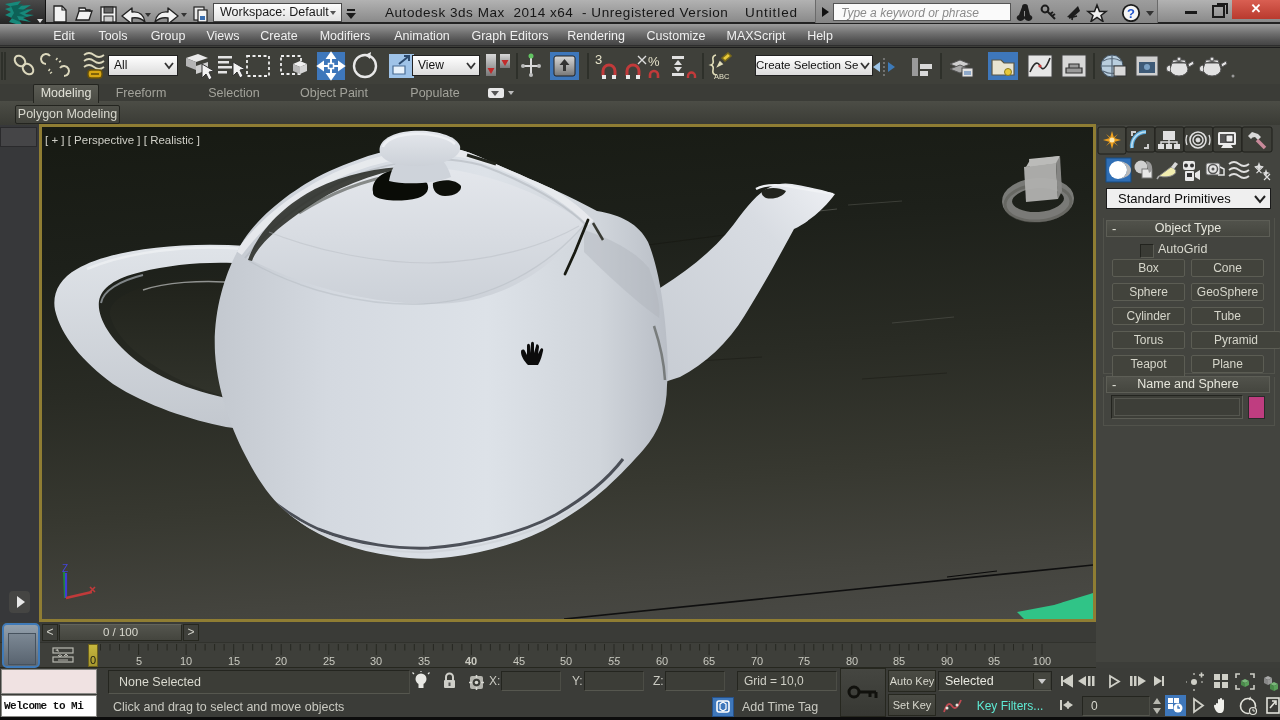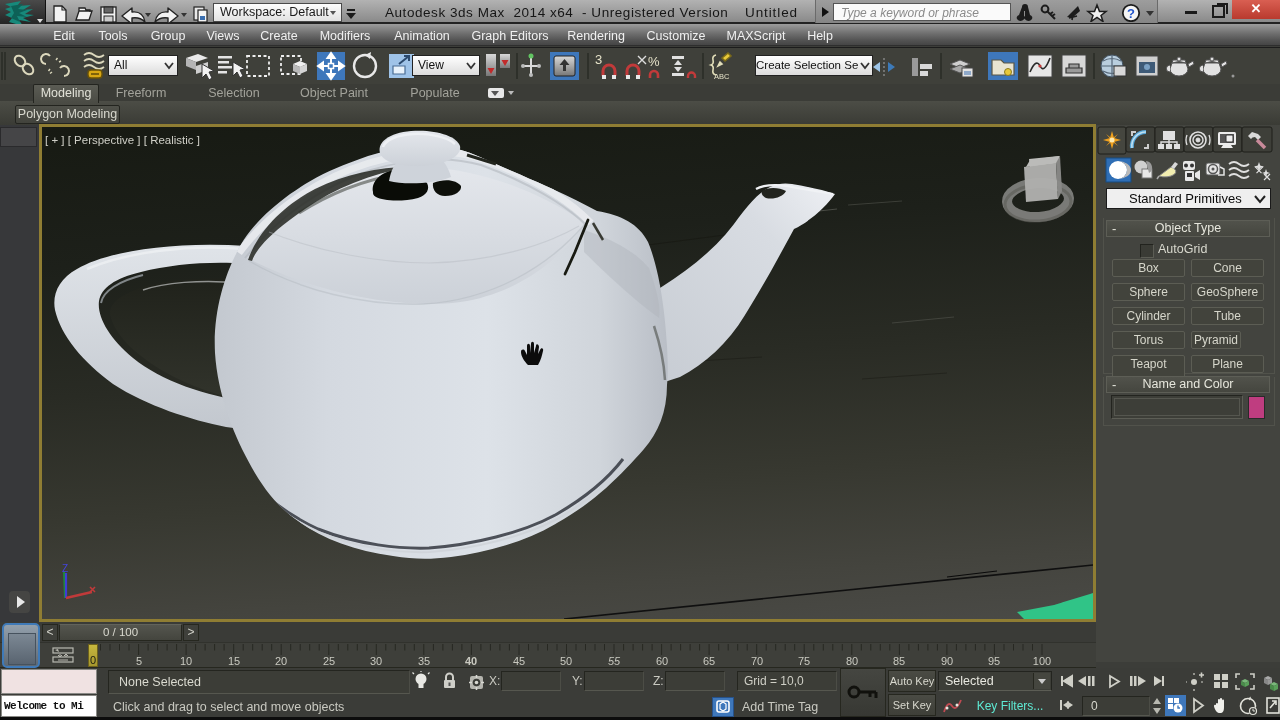--- a/index.html
+++ b/index.html
@@ -595,44 +595,44 @@
           <path d="M-10,-6 q5,-4 10,0 t10,0 M-10,0 q5,-4 10,0 t10,0 M-10,6 q5,-4 10,0 t10,0"></path>
         </g>
 <g transform="translate(166,13)" fill="#e0e0e0">
           <path d="M-3,-8 l1.2,3.5 3.8,1.2 -3.8,1.2 -1.2,3.5 -1.2,-3.5 -3.8,-1.2 3.8,-1.2 z"></path>
           <path d="M4,-1 l1,3 3,1 -3,1 -1,3 -1,-3 -3,-1 3,-1 z"></path>
           <path d="M-7,-3.3 l6.5,6.5 M1,-3.3 l-6.5,6.5" stroke="#e0e0e0" stroke-width="1.2"></path>
           <path d="M2,4 l6,6 M8,4 l-6,6" stroke="#e0e0e0" stroke-width="1.2"></path>
         </g>
 </svg>
 
-<div class="abs" style="left:10px;top:63px;width:165px;height:21px;background:#efefef;border:1px solid #1a1a1a;box-sizing:border-box;color:#0a0a0a;font-size:13px;line-height:19px;padding-left:22px;">Standard Primitives
+<div class="abs" style="left:10px;top:63px;width:165px;height:21px;background:#efefef;border:1px solid #1a1a1a;box-sizing:border-box;color:#0a0a0a;font-size:13px;line-height:19px;padding-left:11px;">Standard Primitives
 <svg class="abs" style="right:4px;top:4px" width="12" height="12">
           <path d="M1,3 l5,6 5,-6" fill="none" stroke="#222" stroke-width="2"></path>
         </svg></div>
 
 <div class="abs" style="left:7px;top:93px;width:170px;height:155px;border:1px solid #51524b;border-top:none;"></div>
 <div class="abs" style="left:10px;top:95px;width:164px;height:17px;background:linear-gradient(#51524b,#45463f);border:1px solid #5d5e56;box-sizing:border-box;color:#e6e6dc;font-size:12.5px;text-align:center;line-height:15px;">Object Type</div>
 <div class="abs" style="left:16px;top:97px;color:#e6e6dc;font-size:13px;line-height:13px;">-</div>
 
 <div class="abs" style="left:44px;top:119px;width:12px;height:12px;background:#3a3b35;border:1px solid #22231e;border-bottom-color:#5c5d55;border-right-color:#5c5d55;"></div>
 <div class="abs" style="left:62px;top:117px;color:#d8d8ce;font-size:12.5px;">AutoGrid</div>
 <div class="pbtn abs" style="left:16px;top:134px;width:73px;height:18px;line-height:17px;">Box</div>
 <div class="pbtn abs" style="left:95px;top:134px;width:73px;height:18px;line-height:17px;">Cone</div>
 <div class="pbtn abs" style="left:16px;top:158px;width:73px;height:18px;line-height:17px;">Sphere</div>
 <div class="pbtn abs" style="left:95px;top:158px;width:73px;height:18px;line-height:17px;">GeoSphere</div>
 <div class="pbtn abs" style="left:16px;top:182px;width:73px;height:18px;line-height:17px;">Cylinder</div>
 <div class="pbtn abs" style="left:95px;top:182px;width:73px;height:18px;line-height:17px;">Tube</div>
 <div class="pbtn abs" style="left:16px;top:206px;width:73px;height:18px;line-height:17px;">Torus</div>
-<div class="pbtn abs" style="left:95px;top:206px;width:50px;height:18px;line-height:17px;">Pyramid</div>
+<div class="pbtn abs" style="left:95px;top:206px;width:90px;height:18px;line-height:17px;">Pyramid</div>
 <div class="pbtn abs" style="left:16px;top:230px;width:73px;height:34px;line-height:17px;">Teapot</div>
 <div class="pbtn abs" style="left:95px;top:230px;width:73px;height:18px;line-height:17px;">Plane</div>
 
 <div class="abs" style="left:7px;top:252px;width:170px;height:48px;border:1px solid #51524b;border-top:none;"></div>
-<div class="abs" style="left:10px;top:251px;width:164px;height:17px;background:linear-gradient(#51524b,#45463f);border:1px solid #5d5e56;box-sizing:border-box;color:#e6e6dc;font-size:12.5px;text-align:center;line-height:15px;">Name and Color</div>
+<div class="abs" style="left:10px;top:251px;width:164px;height:17px;background:linear-gradient(#51524b,#45463f);border:1px solid #5d5e56;box-sizing:border-box;color:#e6e6dc;font-size:12.5px;text-align:center;line-height:15px;">Name and Sphere</div>
 <div class="abs" style="left:16px;top:253px;color:#e6e6dc;font-size:13px;line-height:13px;">-</div>
 <div class="abs" style="left:15px;top:270px;width:132px;height:24px;background:#3d3e38;border:1px solid #23241f;border-bottom-color:#5c5d55;border-right-color:#5c5d55;box-sizing:border-box;">
 <div class="abs" style="left:2px;top:2px;width:124px;height:16px;border:1px solid #55564f;"></div>
       </div>
 <div class="abs" style="left:152px;top:271px;width:15px;height:21px;background:#bf3d80;border:1px solid #2a2a2a;"></div>
 </div>
 
 <div id="timeline" class="abs" style="left:0;top:622px;width:1096px;height:46px;background:#3a3b37;">
 <div class="abs" style="left:0;top:20px;width:1096px;height:26px;background:#3e3f3a;border-top:1px solid #31322d;border-bottom:1px solid #26271f;box-sizing:border-box;"></div>
 

